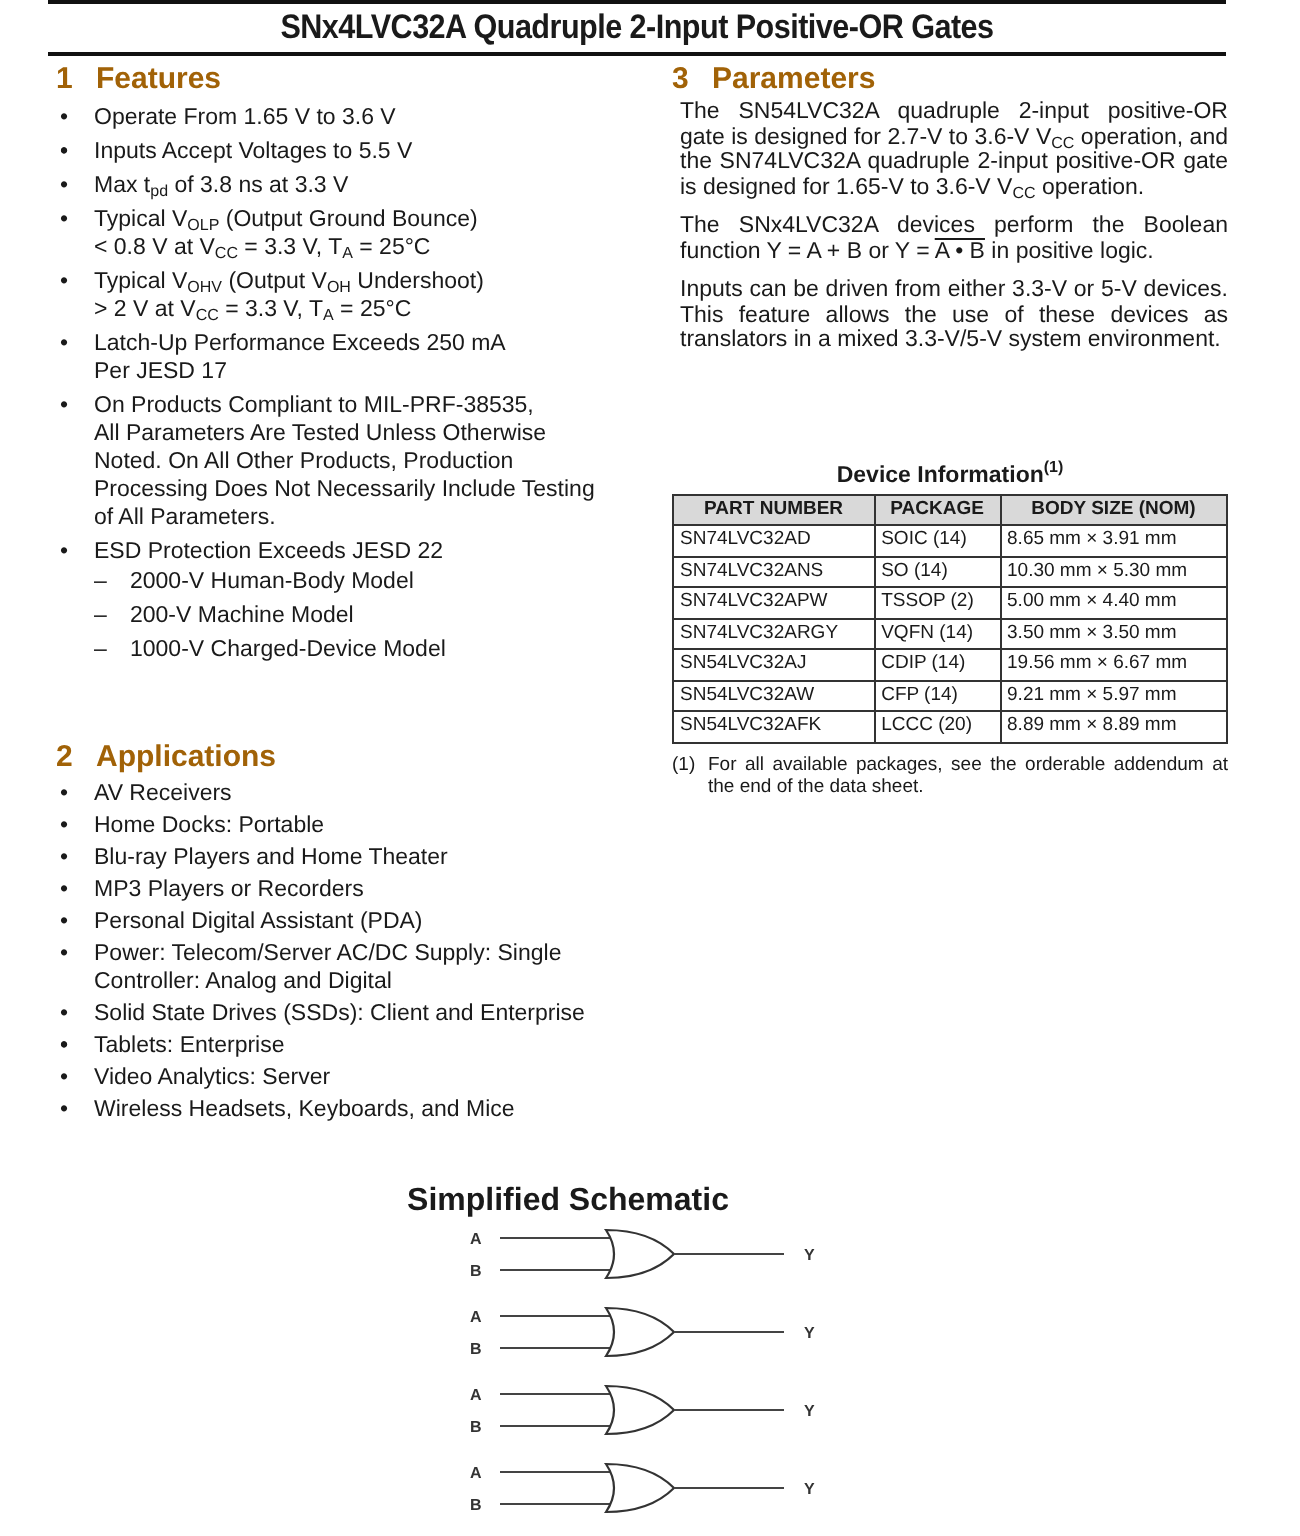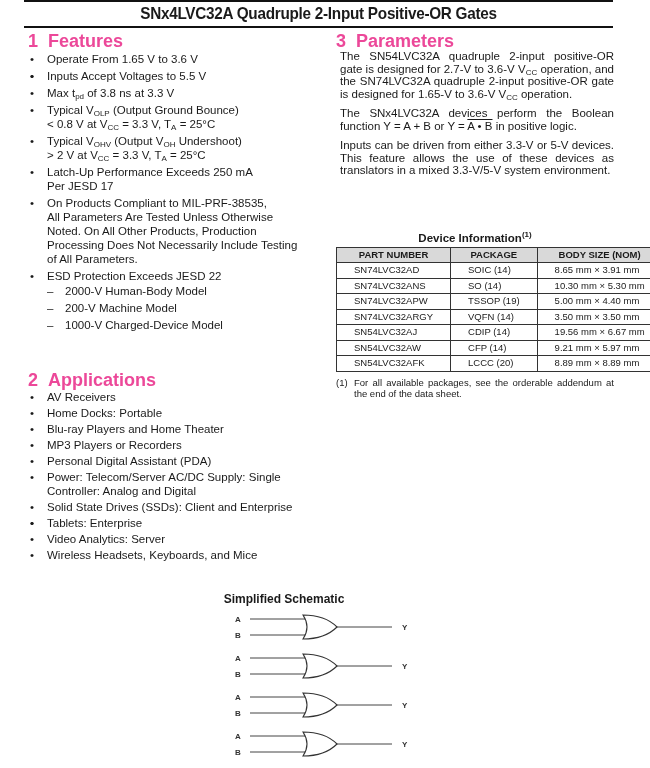--- a/index.html
+++ b/index.html
@@ -9,49 +9,49 @@
   }
   .rule { position: absolute; left: 24px; width: 589px; background: #111; }
   .rule.top { top: 0px; height: 2px; }
   .rule.bottom { top: 26px; height: 2px; }
   .doc-title {
     position: absolute; top: 4px; left: 0; width: 637px; text-align: center;
     font-family: "Liberation Sans", sans-serif; font-weight: bold; font-size: 17px;
     letter-spacing: -0.3px; transform: scaleX(0.9); transform-origin: center;
   }
   .section-h {
-    position: absolute; font-weight: bold; font-size: 18px; color: #ec4899;
+    position: absolute; font-weight: bold; font-size: 15px; color: #a16207;
   }
   .section-h .num { display: inline-block; width: 20px; }
   .col-left { position: absolute; left: 28px; width: 300px; font-size: 11.5px; line-height: 14px; }
   .col-right { position: absolute; left: 336px; width: 278px; font-size: 11.5px; line-height: 12.5px; }
   ul.bul { list-style: none; margin: 0; padding: 0; }
   ul.bul > li { position: relative; padding-left: 19px; margin-bottom: 3px; }
   ul.bul > li .dot { position: absolute; left: 2px; top: 0; }
   ul.sub { list-style: none; margin: 1px 0 0 0; padding: 0; }
   ul.sub > li { position: relative; padding-left: 18px; margin-bottom: 3px; }
   ul.sub > li .dash { position: absolute; left: 0; top: 0; }
   sub { font-size: 8px; vertical-align: -2px; line-height: 0; }
   sup { font-size: 8px; line-height: 0; }
   p.desc { margin: 0 0 7px 4px; text-align: justify; }
   .ovl { text-decoration: overline; }
   .dev-title { text-align: center; font-weight: bold; font-size: 11.5px; margin: 0 0 2px 0; }
   table.devinfo {
     border-collapse: collapse; width: 278px; font-size: 9.5px;
   }
   table.devinfo th, table.devinfo td {
-    border: 1px solid #333; padding: 1px 17px; height: 12px; text-align: left; white-space: nowrap;
+    border: 1px solid #333; padding: 1px 3px; height: 12px; text-align: left; white-space: nowrap;
   }
   table.devinfo th { background: #d9d9d9; text-align: center; font-weight: bold; }
   .foot { font-size: 9.5px; line-height: 11px; margin-top: 5px; display: flex; }
   .foot .fn { width: 18px; flex: none; }
   .foot .ft { text-align: justify; }
   .schem-title {
     position: absolute; top: 592px; left: 0; width: 568px; text-align: center;
-    font-weight: bold; font-size: 12px;
+    font-weight: bold; font-size: 16px;
   }
   svg.schem { position: absolute; left: 0; top: 0; }
   svg.schem text { font-family: "Liberation Sans", sans-serif; font-size: 8px; font-weight: bold; fill: #333; }
 </style>
 </head>
 <body>
 
 <div class="rule top"></div>
 <div class="doc-title">SNx4LVC32A Quadruple 2-Input Positive-OR Gates</div>
 <div class="rule bottom"></div>
@@ -125,21 +125,21 @@
           <td>SOIC (14)</td>
           <td>8.65 mm × 3.91 mm</td>
         </tr>
         <tr>
           <td>SN74LVC32ANS</td>
           <td>SO (14)</td>
           <td>10.30 mm × 5.30 mm</td>
         </tr>
         <tr>
           <td>SN74LVC32APW</td>
-          <td>TSSOP (19)</td>
+          <td>TSSOP (2)</td>
           <td>5.00 mm × 4.40 mm</td>
         </tr>
         <tr>
           <td>SN74LVC32ARGY</td>
           <td>VQFN (14)</td>
           <td>3.50 mm × 3.50 mm</td>
         </tr>
         <tr>
           <td>SN54LVC32AJ</td>
           <td>CDIP (14)</td>

